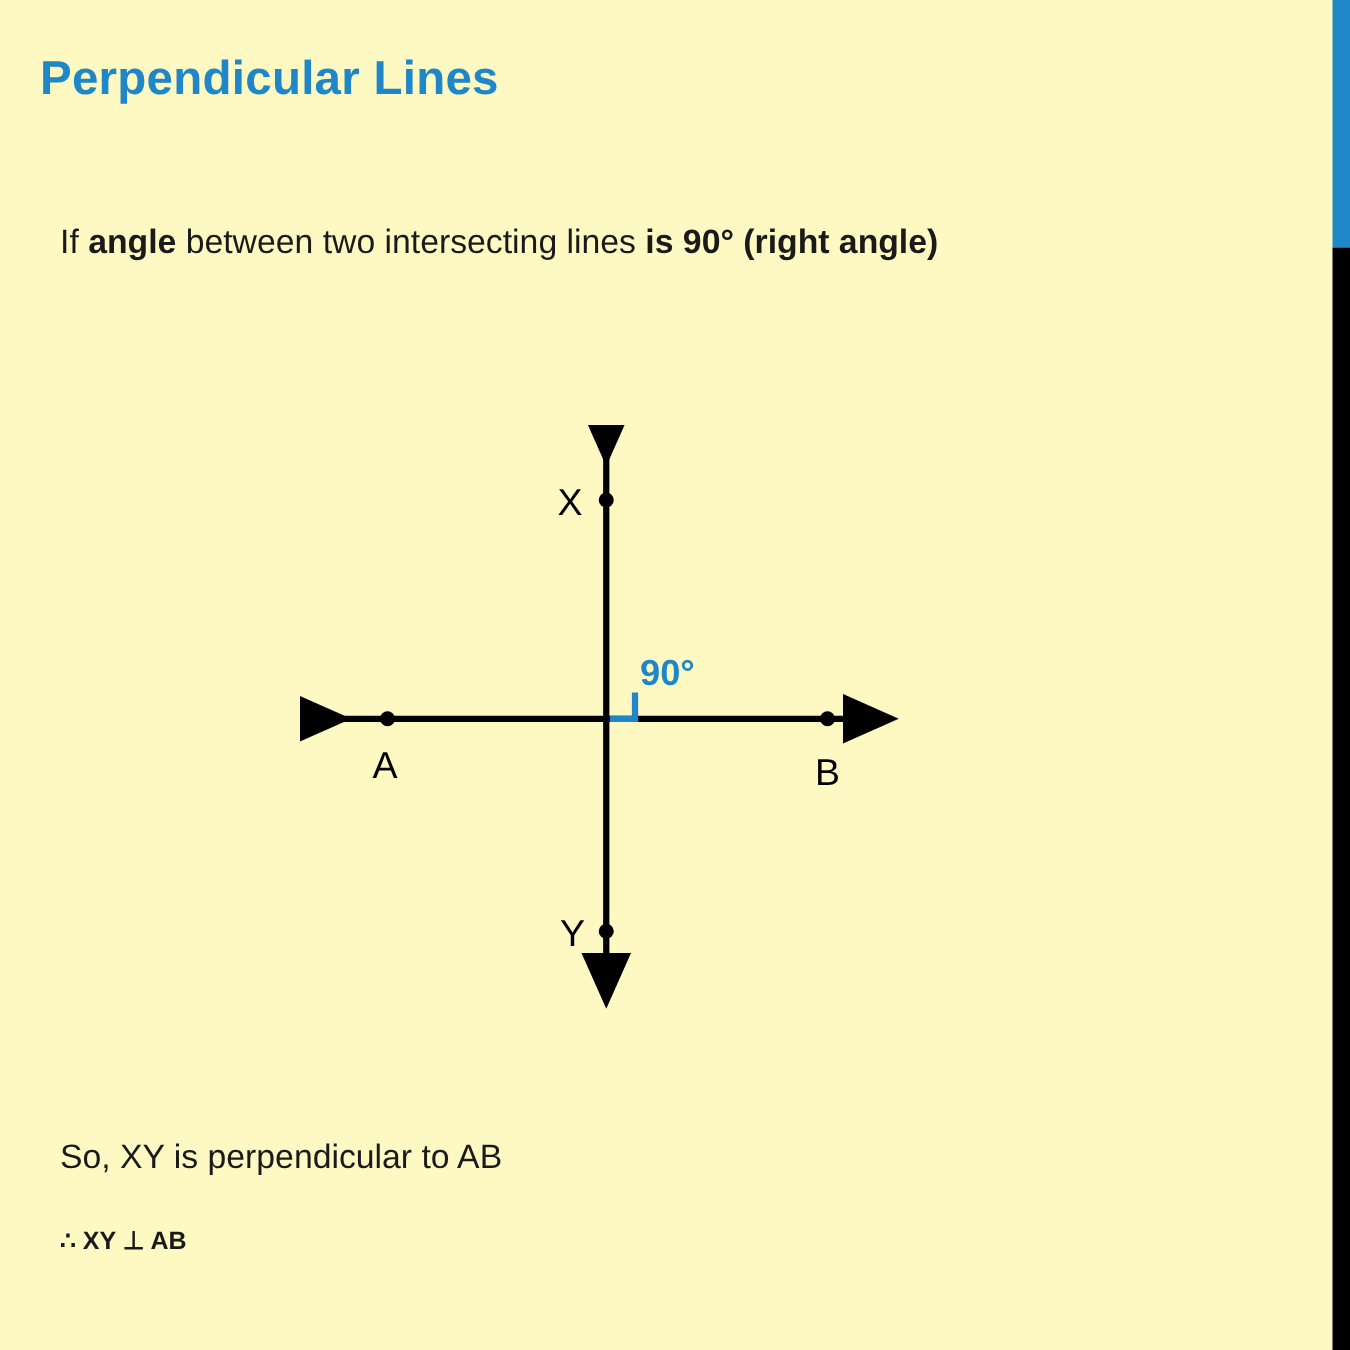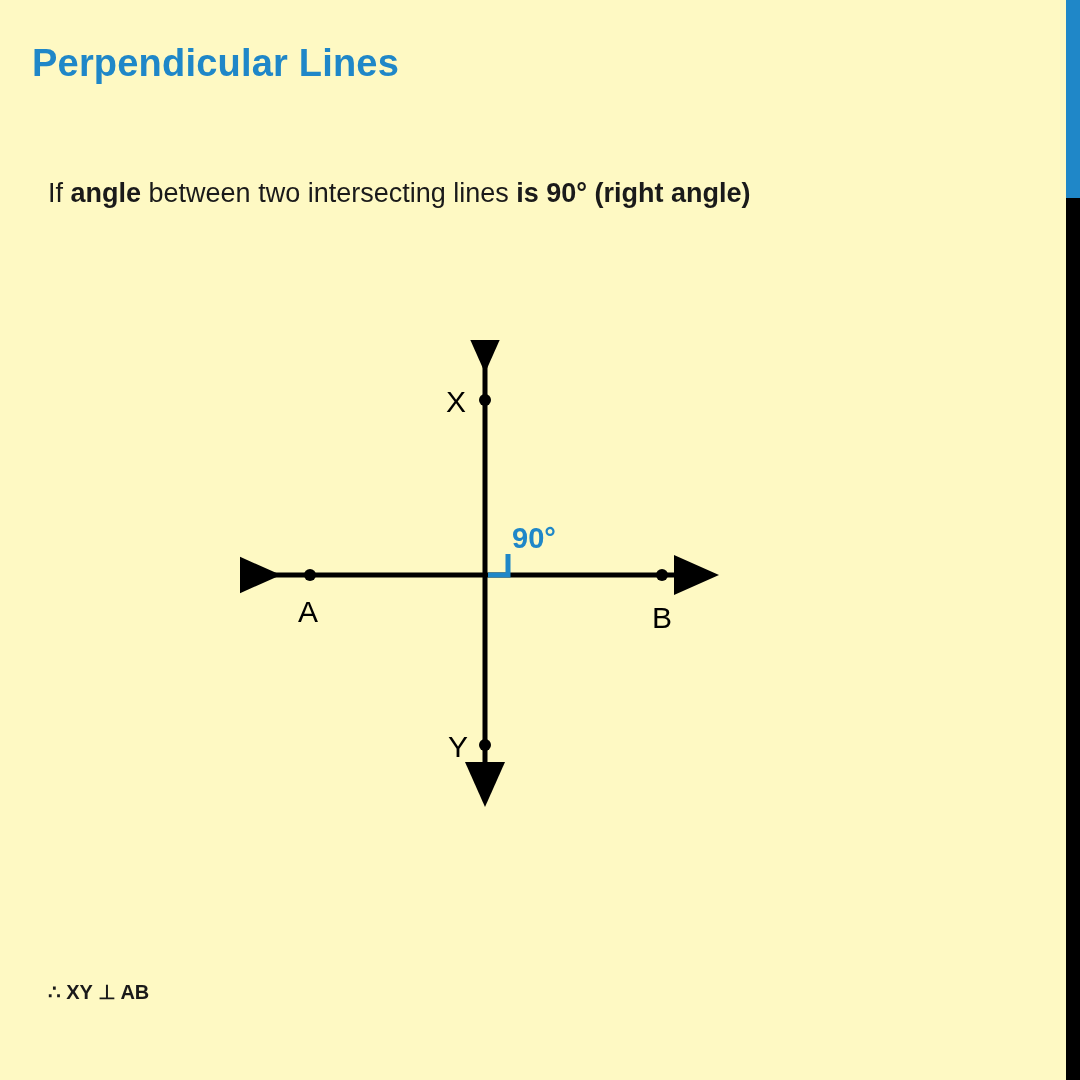--- a/index.html
+++ b/index.html
@@ -144,15 +144,16 @@
       <path d="M248,235 L268,235 L268,214" fill="none" stroke="#1f87c8" stroke-width="5"></path>
 
       <text x="206" y="72" font-family="Liberation Sans, sans-serif" font-size="30" fill="#000000">X</text>
       <text x="208" y="417" font-family="Liberation Sans, sans-serif" font-size="30" fill="#000000">Y</text>
       <text x="58" y="282" font-family="Liberation Sans, sans-serif" font-size="30" fill="#000000">A</text>
       <text x="412" y="288" font-family="Liberation Sans, sans-serif" font-size="30" fill="#000000">B</text>
       <text x="272" y="208" font-family="Liberation Sans, sans-serif" font-size="29" font-weight="bold" fill="#1f87c8">90°</text>
     </svg>
   </div>
 
+  <div class="line3">So, XY is perpendicular to AB</div>
   <div class="line4">∴ XY ⊥ AB</div>
 
 </div>
 
 </body></html>

